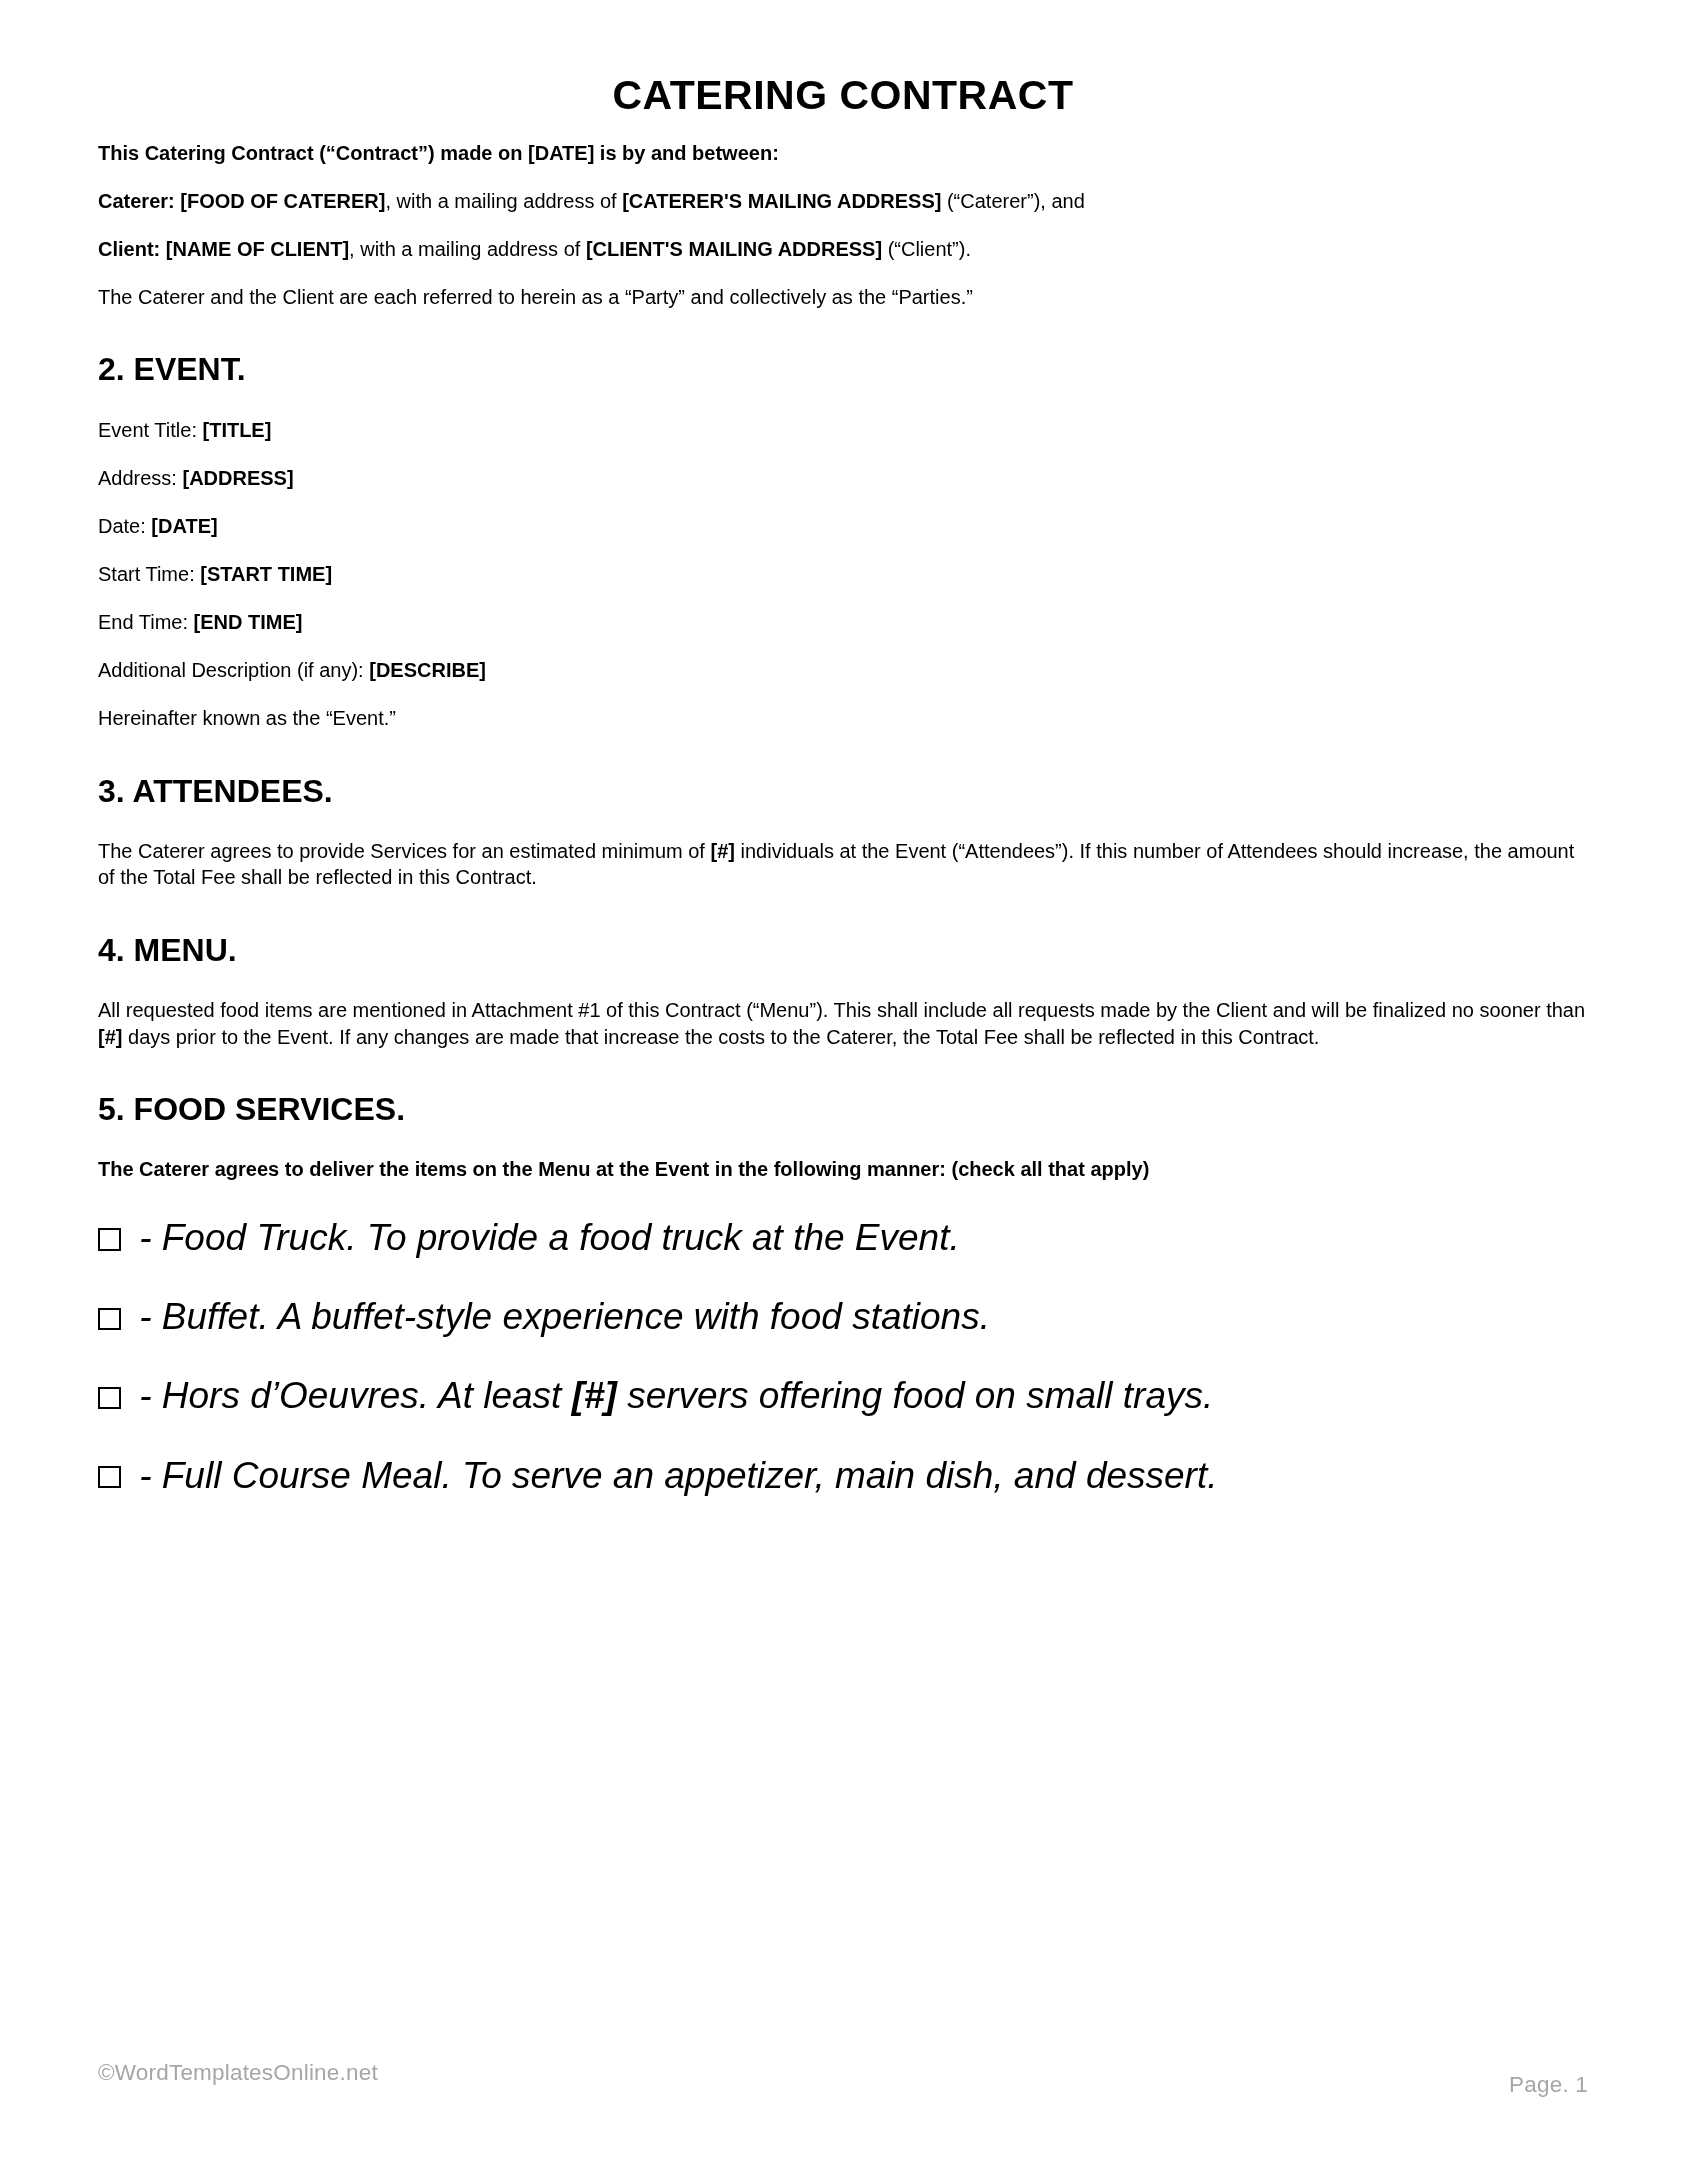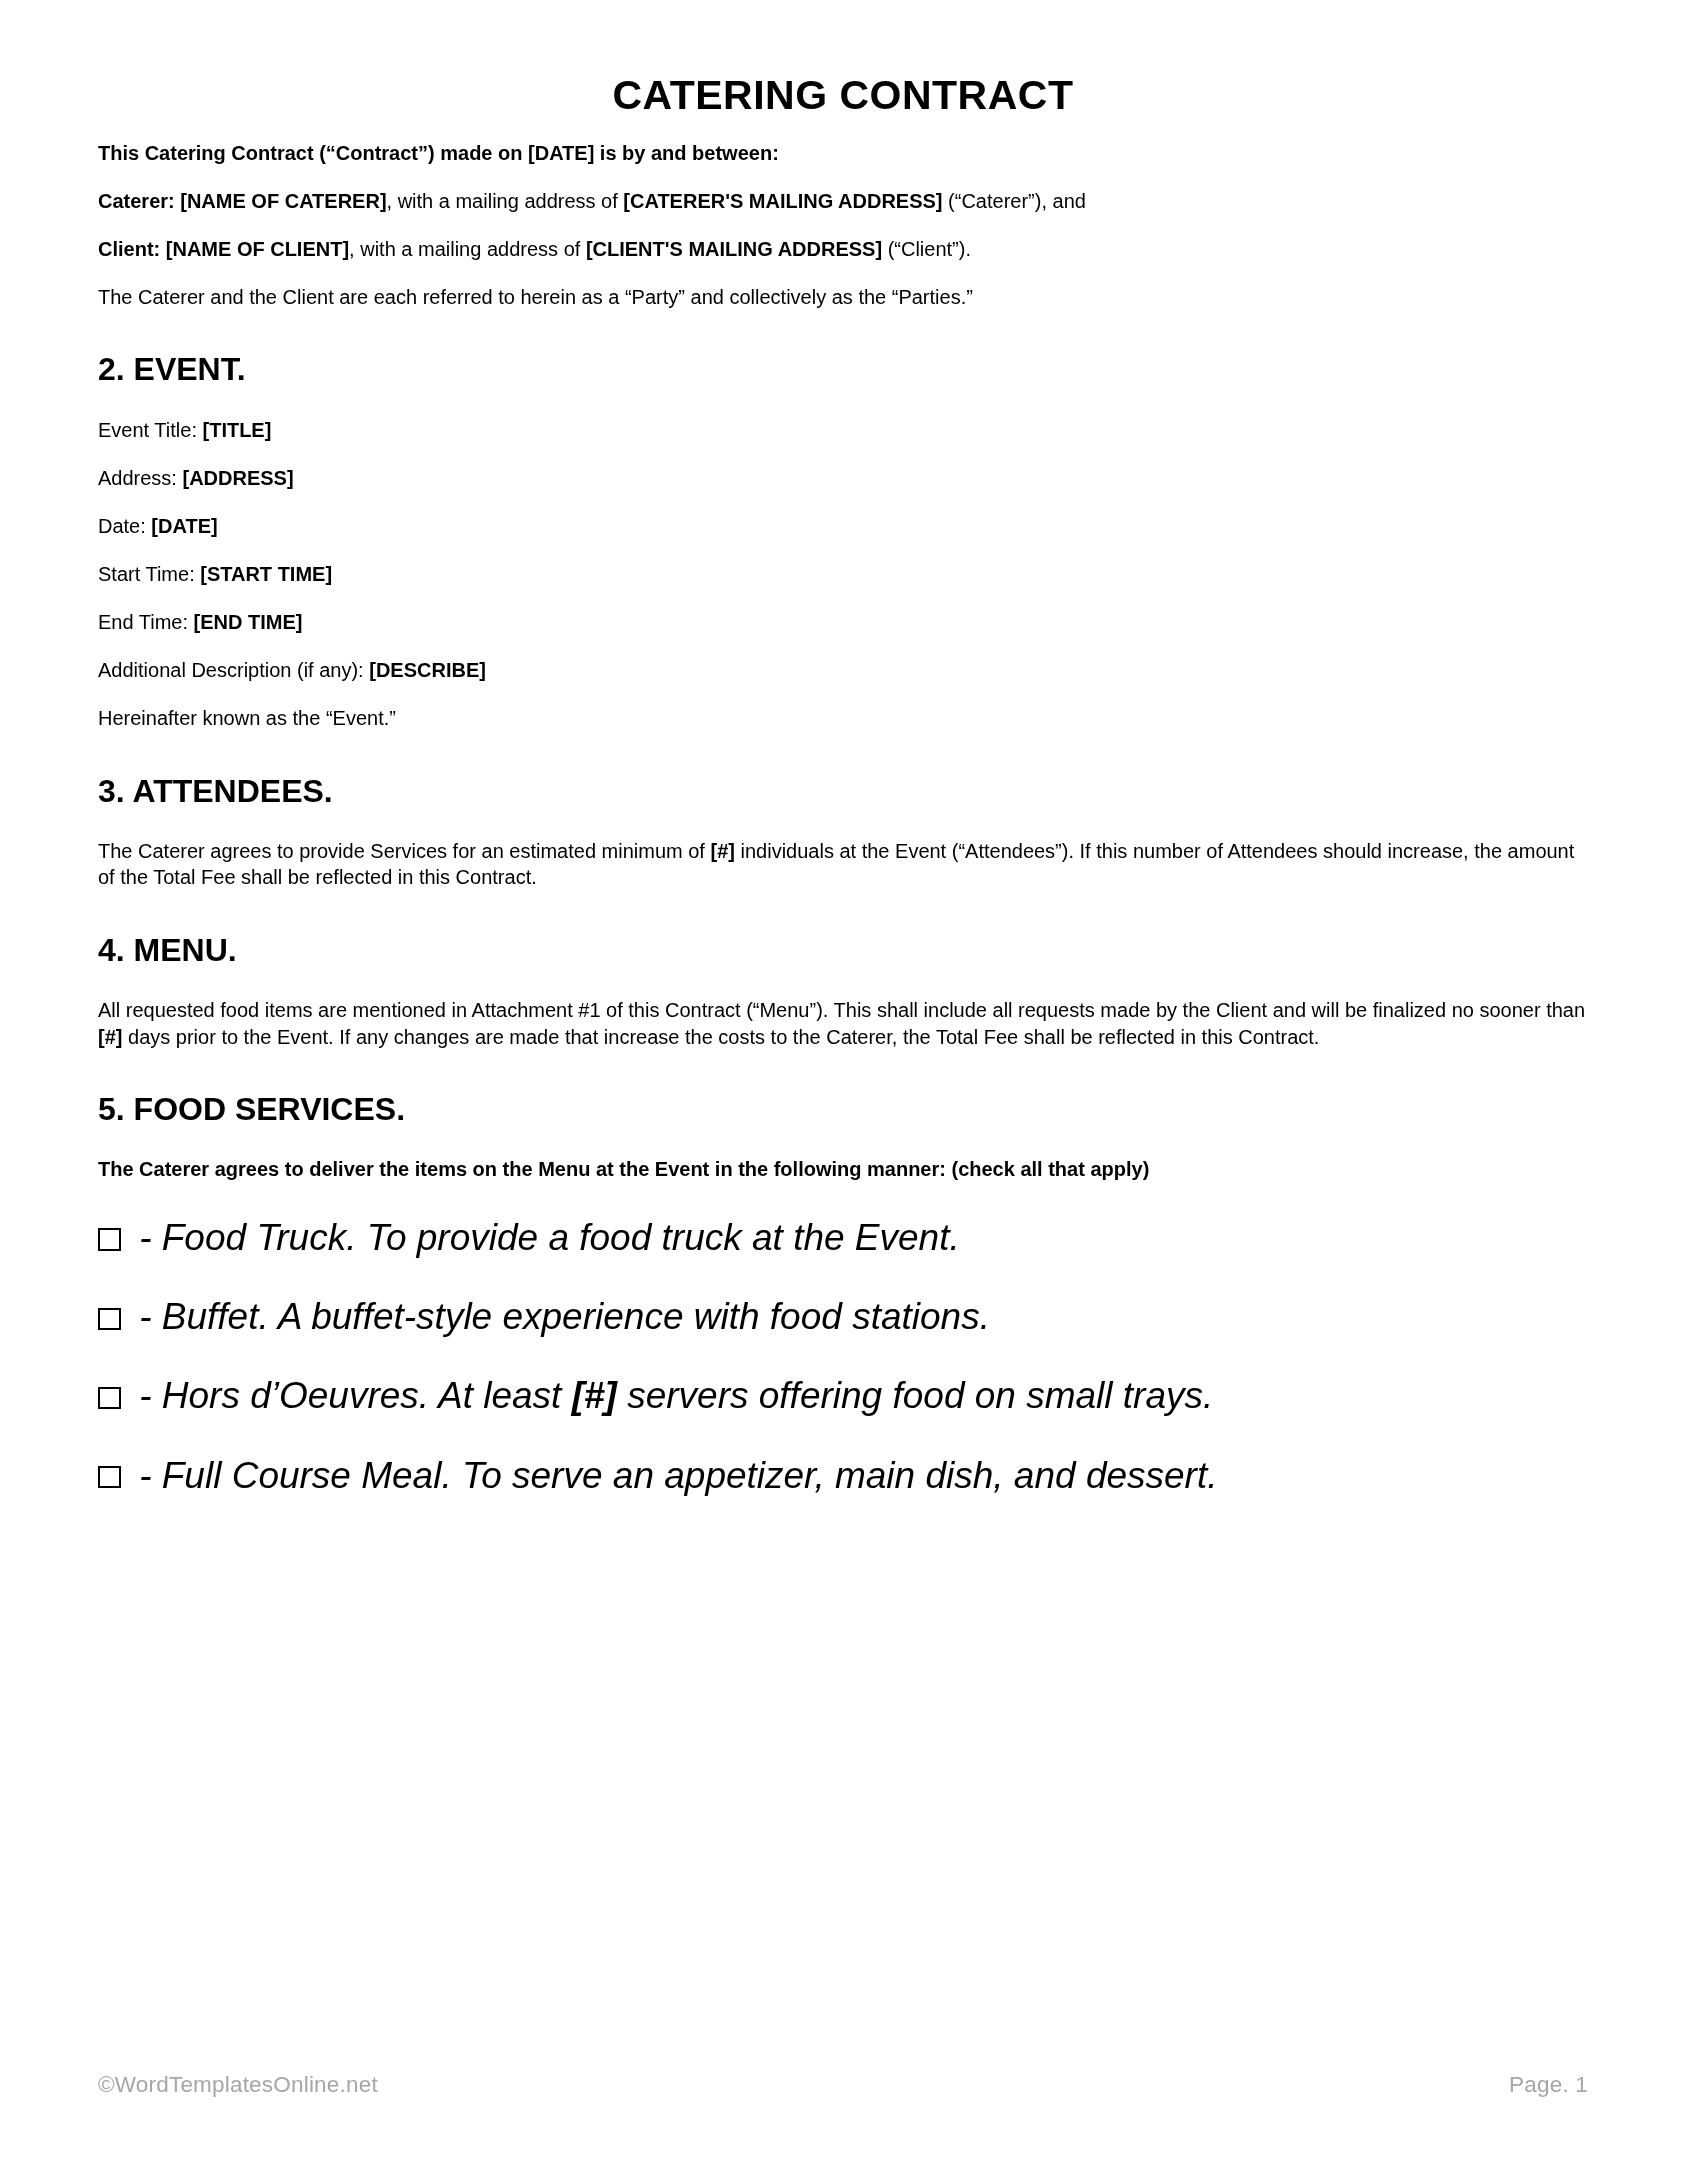--- a/index.html
+++ b/index.html
@@ -78,36 +78,36 @@
     left: 98px;
     right: 98px;
     bottom: 84px;
     display: flex;
     justify-content: space-between;
     align-items: flex-start;
     font-size: 22.5px;
     color: #a6a6a6;
   }
   .footer-left { letter-spacing: 0.2px; }
-  .footer-right { letter-spacing: 0.2px; }
+  .footer-right { letter-spacing: 0.2px; margin-top: 12px; }
 </style>
 </head>
 <body>
 
 <div class="page">
 
   <h1 class="doc-title">CATERING CONTRACT</h1>
 
 
   <p class="para">
     <b> This Catering Contract (“Contract”) made on [DATE] is by and between:</b>
   </p>
 
   <p class="para">
-    <b>Caterer: [NAME OF CATERER]</b><span>, with a mailing address of </span><b>[CATERER'S MAILING ADDRESS]</b><span> (“Caterer”), and</span>
+    <b>Caterer: [FOOD OF CATERER]</b><span>, with a mailing address of </span><b>[CATERER'S MAILING ADDRESS]</b><span> (“Caterer”), and</span>
   </p>
 
   <p class="para">
     <b>Client: [NAME OF CLIENT]</b><span>, with a mailing address of </span><b>[CLIENT'S MAILING ADDRESS]</b><span> (“Client”).</span>
   </p>
 
   <p class="para">The Caterer and the Client are each referred to herein as a “Party” and collectively as the “Parties.”</p>
 
   <h2 class="section-heading">2. EVENT.</h2>
 

